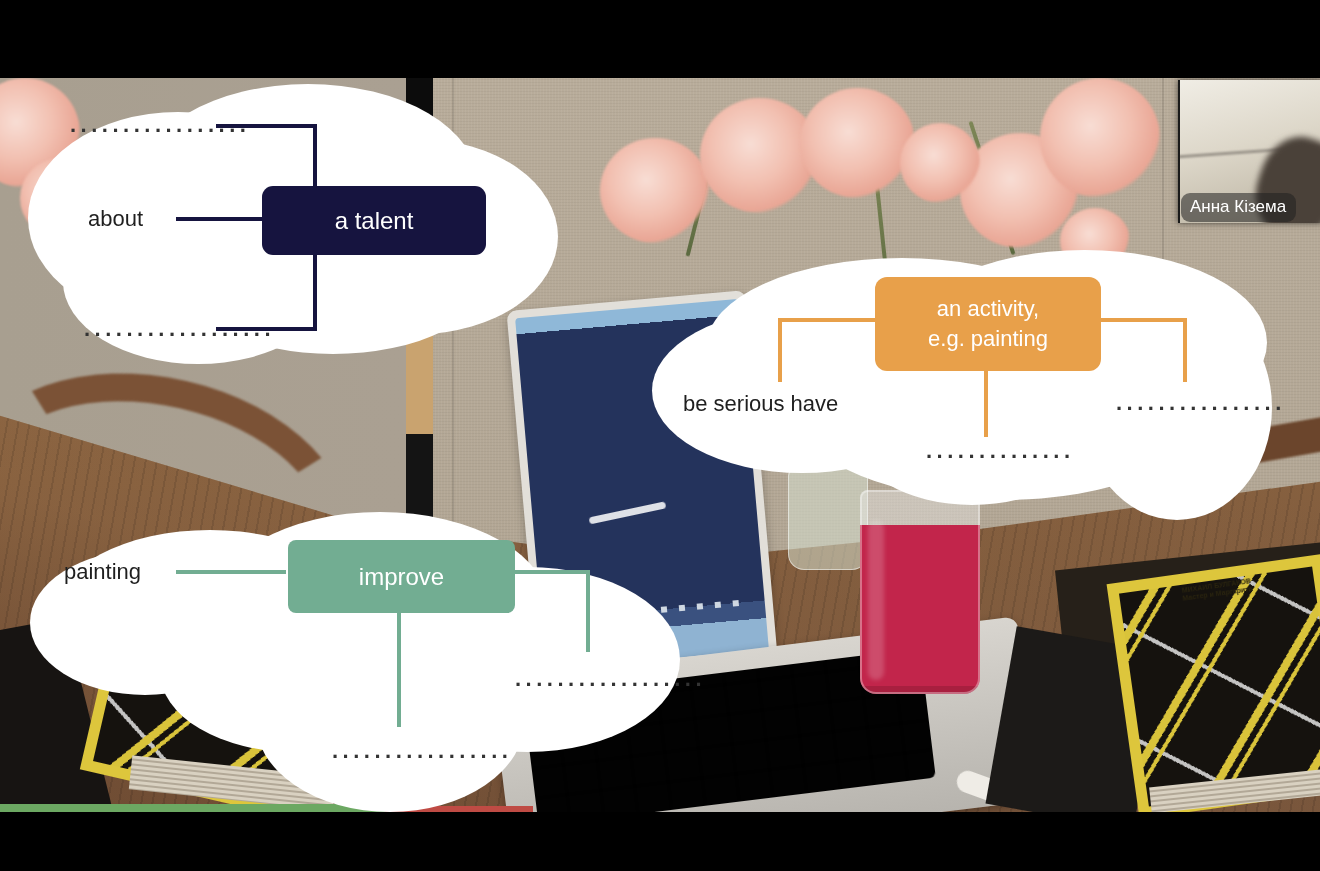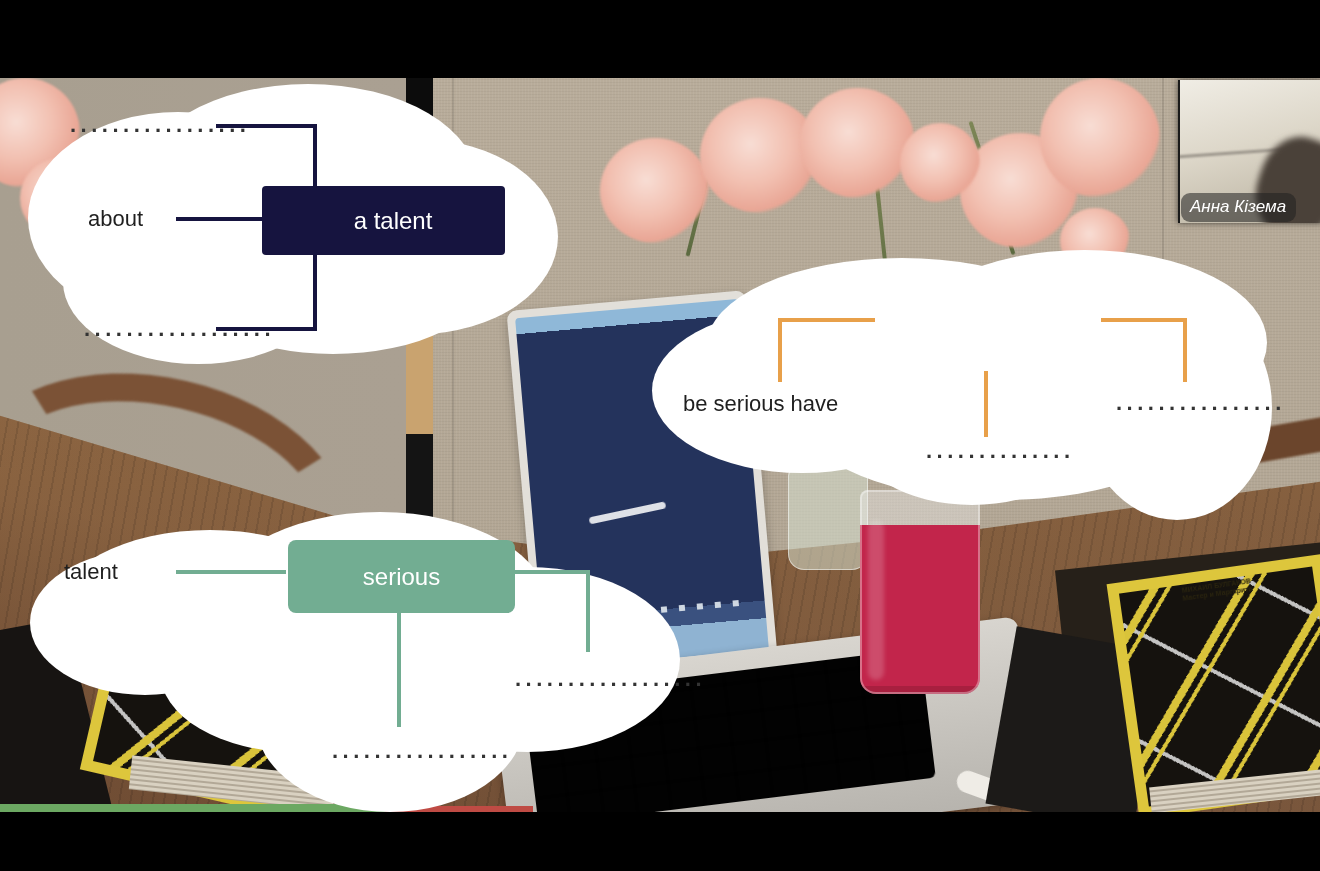--- a/index.html
+++ b/index.html
@@ -76,34 +76,34 @@
   .cloud span{position:absolute;background:#fff;border-radius:50%;display:block;}
   .dm{position:absolute;z-index:12;}
   .dots{font-size:22px;font-weight:700;letter-spacing:4.5px;line-height:14px;color:#333;white-space:nowrap;}
   .verb{font-size:22px;color:#1f1f1f;white-space:nowrap;}
   .hline,.vline{position:absolute;}
   .navy-l{background:var(--navy,#1c1950);}
   .orange-l{background:var(--orange,#e8a04a);}
   .green-l{background:var(--green,#72ad92);}
   .nodebox{position:absolute;display:flex;align-items:center;justify-content:center;flex-direction:column;
            color:#fff;text-align:center;}
-  .box-navy{background:var(--navy,#16143f);border-radius:4px;font-size:24px;padding-left:19px;}
+  .box-navy{background:var(--navy,#16143f);border-radius:11px;font-size:24px;}
   .box-orange{background:var(--orange,#e8a04a);border-radius:12px;font-size:22px;line-height:30px;}
   .box-green{background:var(--green,#72ad92);border-radius:8px;font-size:24px;}
 
   
   .tile{left:1178px;top:80px;width:142px;height:143px;z-index:50;overflow:hidden;
         border-left:2px solid #1a1a1a;box-shadow:0 0 6px rgba(0,0,0,.6);
         background:linear-gradient(165deg,#f0ede5 0%,#ddd7c9 45%,#c9c2b2 75%,#bdb5a4);}
   .tile-line{position:absolute;left:-6px;top:70px;width:160px;height:3px;background:#9a948a;
              transform:rotate(-4deg);filter:blur(1px);}
   .tile-shadow{position:absolute;right:-16px;bottom:-14px;width:80px;height:100px;background:#4a4139;
                border-radius:45%;transform:rotate(18deg);filter:blur(3px);}
   .name-pill{position:absolute;left:1px;bottom:1px;padding:4px 10px 5px 9px;border-radius:9px;
-             background:rgba(32,32,32,.55);color:#fff;font-size:17px;white-space:nowrap;font-style:italic;}
+             background:rgba(32,32,32,.55);color:#fff;font-size:17px;white-space:nowrap;}
 </style>
 </head>
 <body>
 
 <div class="stage">
 
   <div class="abs share">
     <div class="wall"></div>
     <div class="wall-left"></div>
     <div class="seam" style="left:452px"></div>
@@ -189,32 +189,36 @@
   <div class="dm dots" style="left:70px;top:118px">.................</div>
   <div class="hline navy-l dm" style="left:216px;top:124px;width:101px;height:4px"></div>
   <div class="vline navy-l dm" style="left:313px;top:124px;width:4px;height:64px"></div>
   <div class="dm verb" style="left:88px;top:206px">about</div>
   <div class="hline navy-l dm" style="left:176px;top:217px;width:86px;height:4px"></div>
   <div class="nodebox box-navy dm" style="left:262px;top:186px;width:224px;height:69px">a talent</div>
   <div class="vline navy-l dm" style="left:313px;top:255px;width:4px;height:76px"></div>
   <div class="hline navy-l dm" style="left:216px;top:327px;width:101px;height:4px"></div>
   <div class="dm dots" style="left:84px;top:322px">..................</div>
 
+  <div class="nodebox box-orange dm" style="left:875px;top:277px;width:226px;height:94px">
+    <div>an activity,</div>
+    <div>e.g. painting</div>
+  </div>
   <div class="hline orange-l dm" style="left:778px;top:318px;width:97px;height:4px"></div>
   <div class="vline orange-l dm" style="left:778px;top:318px;width:4px;height:64px"></div>
   <div class="dm verb" style="left:683px;top:391px">be serious have</div>
   <div class="vline orange-l dm" style="left:984px;top:371px;width:4px;height:66px"></div>
   <div class="dm dots" style="left:926px;top:444px">..............</div>
   <div class="hline orange-l dm" style="left:1101px;top:318px;width:86px;height:4px"></div>
   <div class="vline orange-l dm" style="left:1183px;top:318px;width:4px;height:64px"></div>
   <div class="dm dots" style="left:1116px;top:396px">................</div>
 
-  <div class="dm verb" style="left:64px;top:559px">talent</div>
+  <div class="dm verb" style="left:64px;top:559px">painting</div>
   <div class="hline green-l dm" style="left:176px;top:570px;width:110px;height:4px"></div>
-  <div class="nodebox box-green dm" style="left:288px;top:540px;width:227px;height:73px">serious</div>
+  <div class="nodebox box-green dm" style="left:288px;top:540px;width:227px;height:73px">improve</div>
   <div class="hline green-l dm" style="left:515px;top:570px;width:75px;height:4px"></div>
   <div class="vline green-l dm" style="left:586px;top:570px;width:4px;height:82px"></div>
   <div class="dm dots" style="left:515px;top:672px">..................</div>
   <div class="vline green-l dm" style="left:397px;top:613px;width:4px;height:114px"></div>
   <div class="dm dots" style="left:332px;top:744px">.................</div>
 
   <div class="abs bar-top"></div>
   <div class="abs bar-bottom"></div>
 
   <div class="abs tile">

